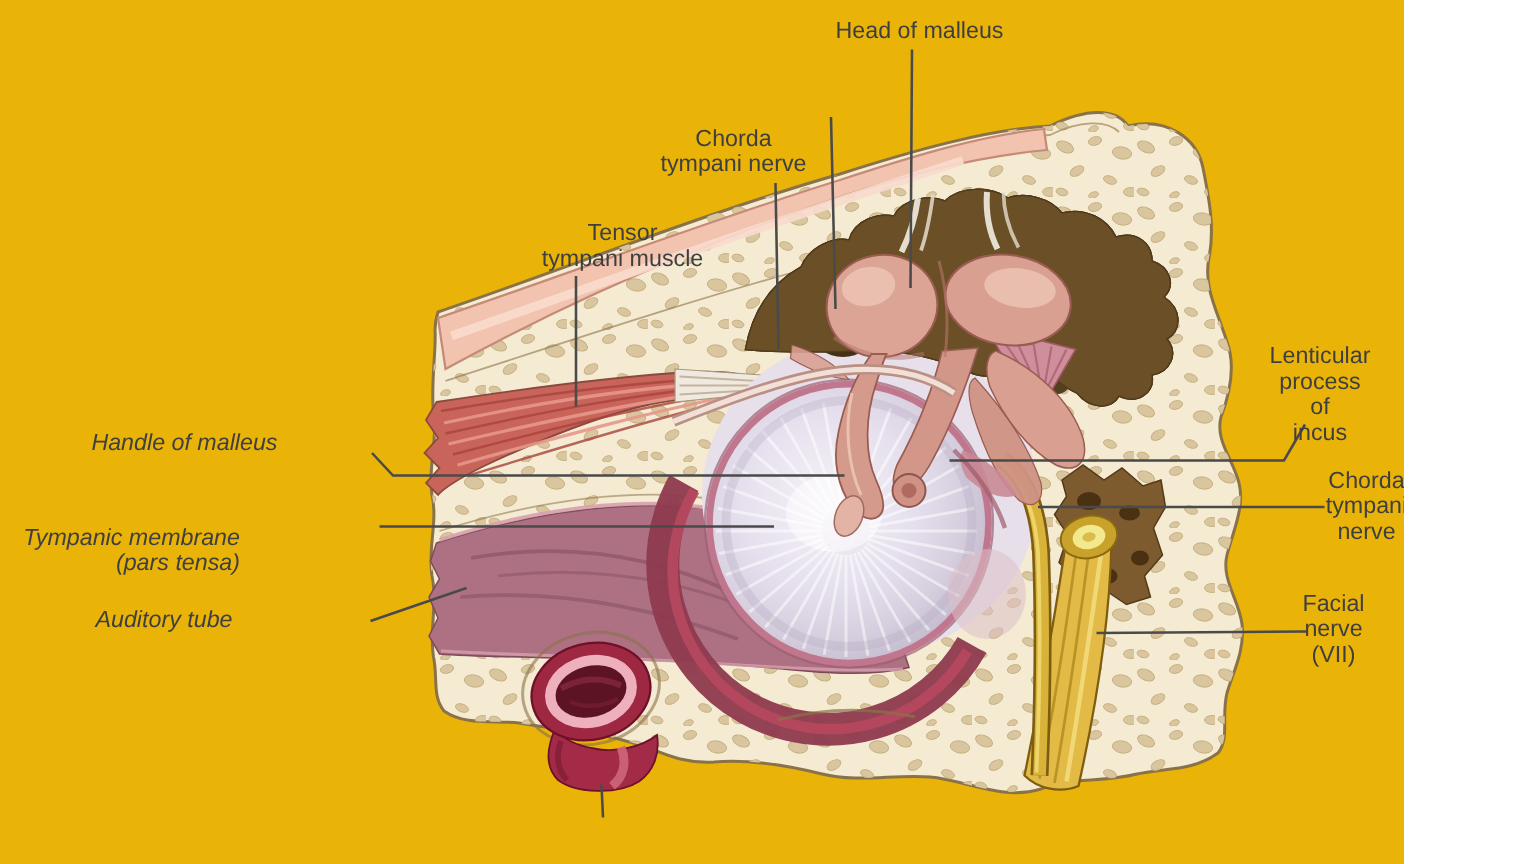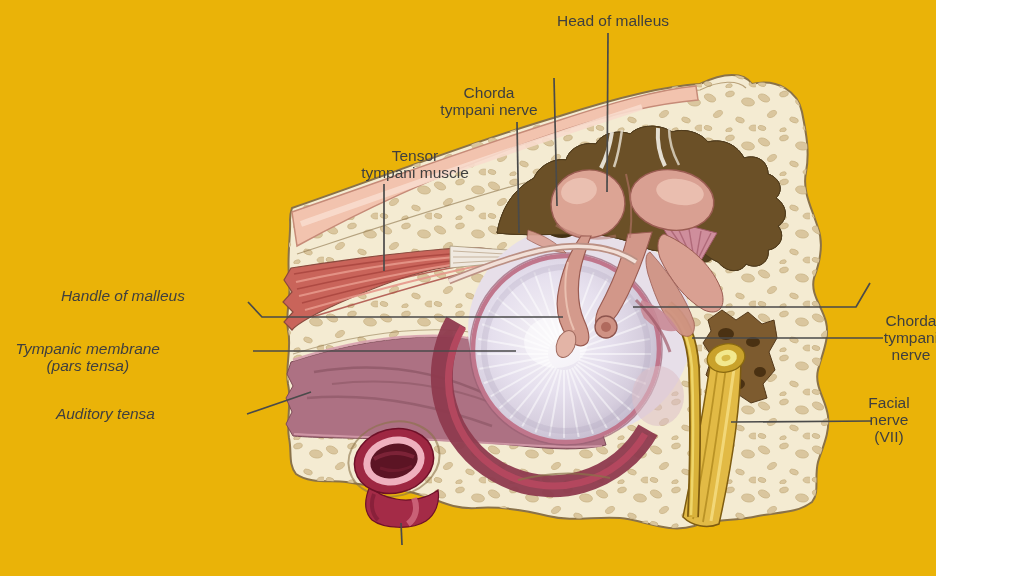--- a/index.html
+++ b/index.html
@@ -288,22 +288,25 @@
     <path d="M 872,421 L 731,422"></path>
   </g>
 </svg>
 
 <div class="lbl c" style="left:613px;top:12px;">Head of malleus</div>
 <div class="lbl c" style="left:489px;top:84px;">Chorda
 tympani nerve</div>
 <div class="lbl c" style="left:371px;top:147px;margin-left:44px;">Tensor
 tympani muscle</div>
 <div class="lbl r" style="right:751px;top:287px;">Handle of malleus</div>
-<div class="lbl r" style="right:776px;top:340px;text-align:center;">Tympanic membrane
+<div class="lbl r" style="right:776px;top:350px;">Tympanic membrane
 (pars tensa)</div>
-<div class="lbl r" style="right:781px;top:405px;">Auditory tensa</div>
+<div class="lbl r" style="right:781px;top:405px;">Auditory tube</div>
+<div class="lbl c" style="left:880px;top:229px;">Lenticular
+process of
+incus</div>
 <div class="lbl c" style="left:911px;top:312px;">Chorda
 tympani
 nerve</div>
 <div class="lbl c" style="left:889px;top:394px;">Facial nerve
 (VII)</div>
 
 </div>
 
 </body></html>

